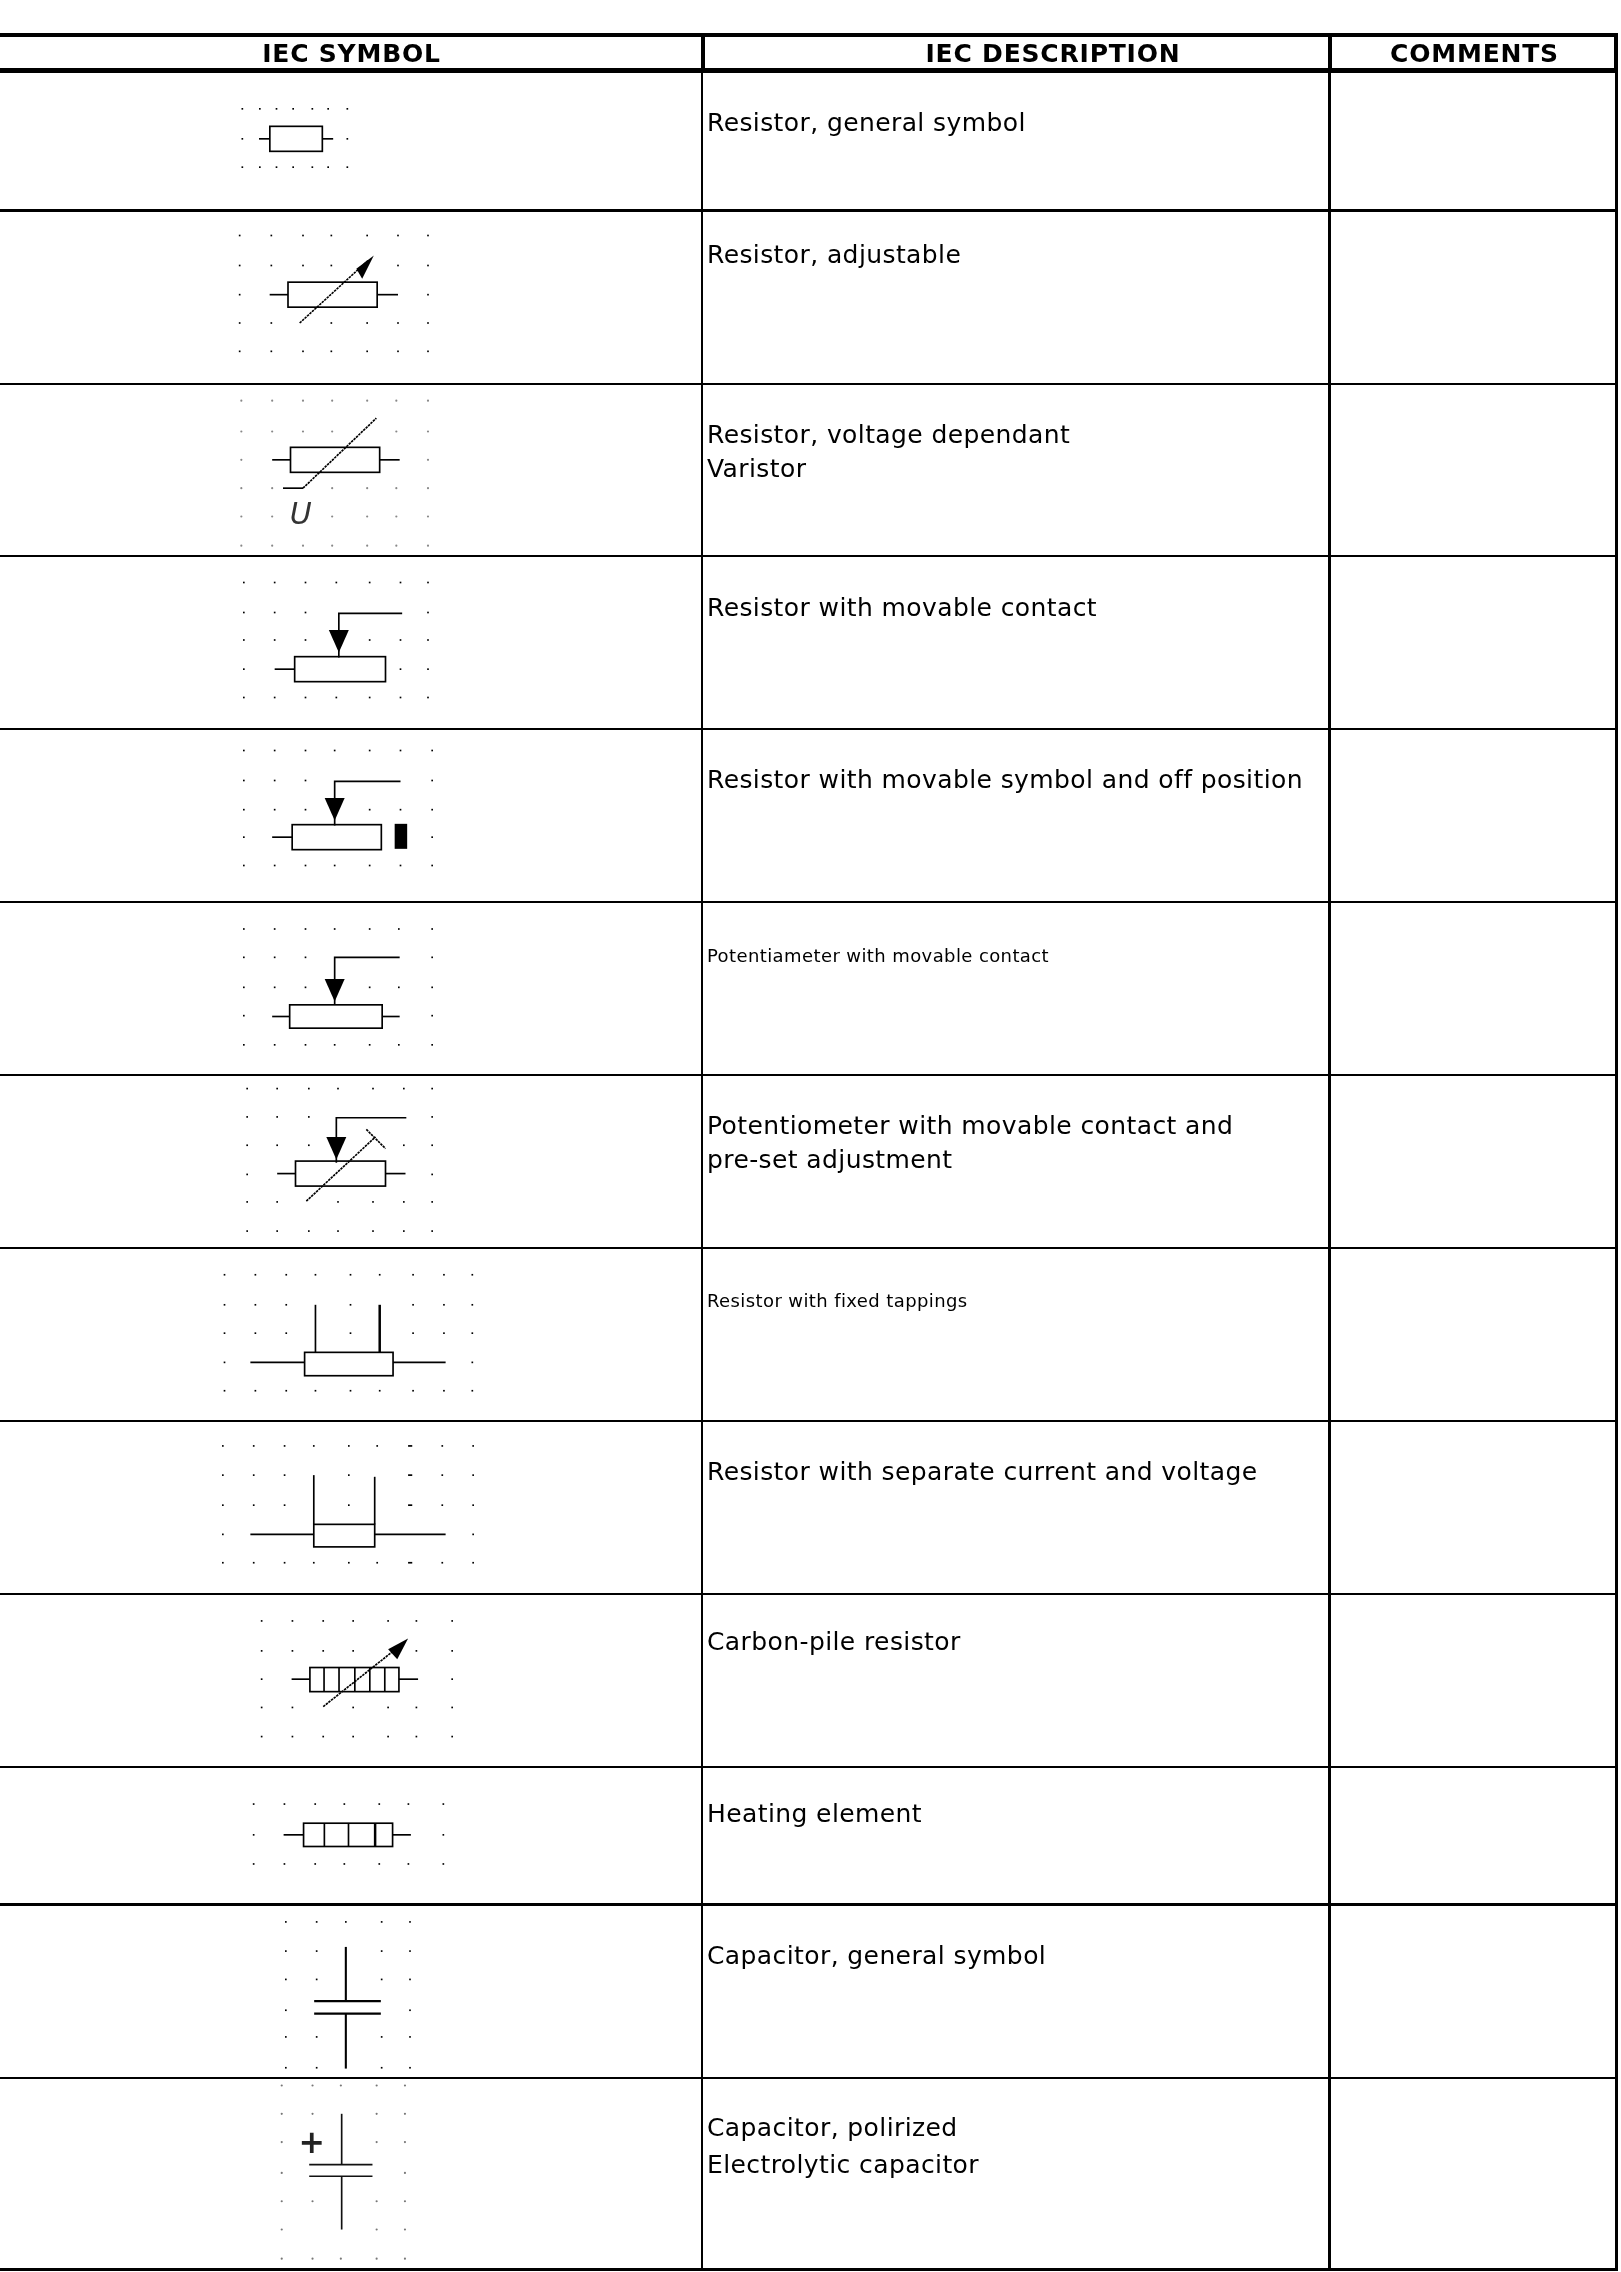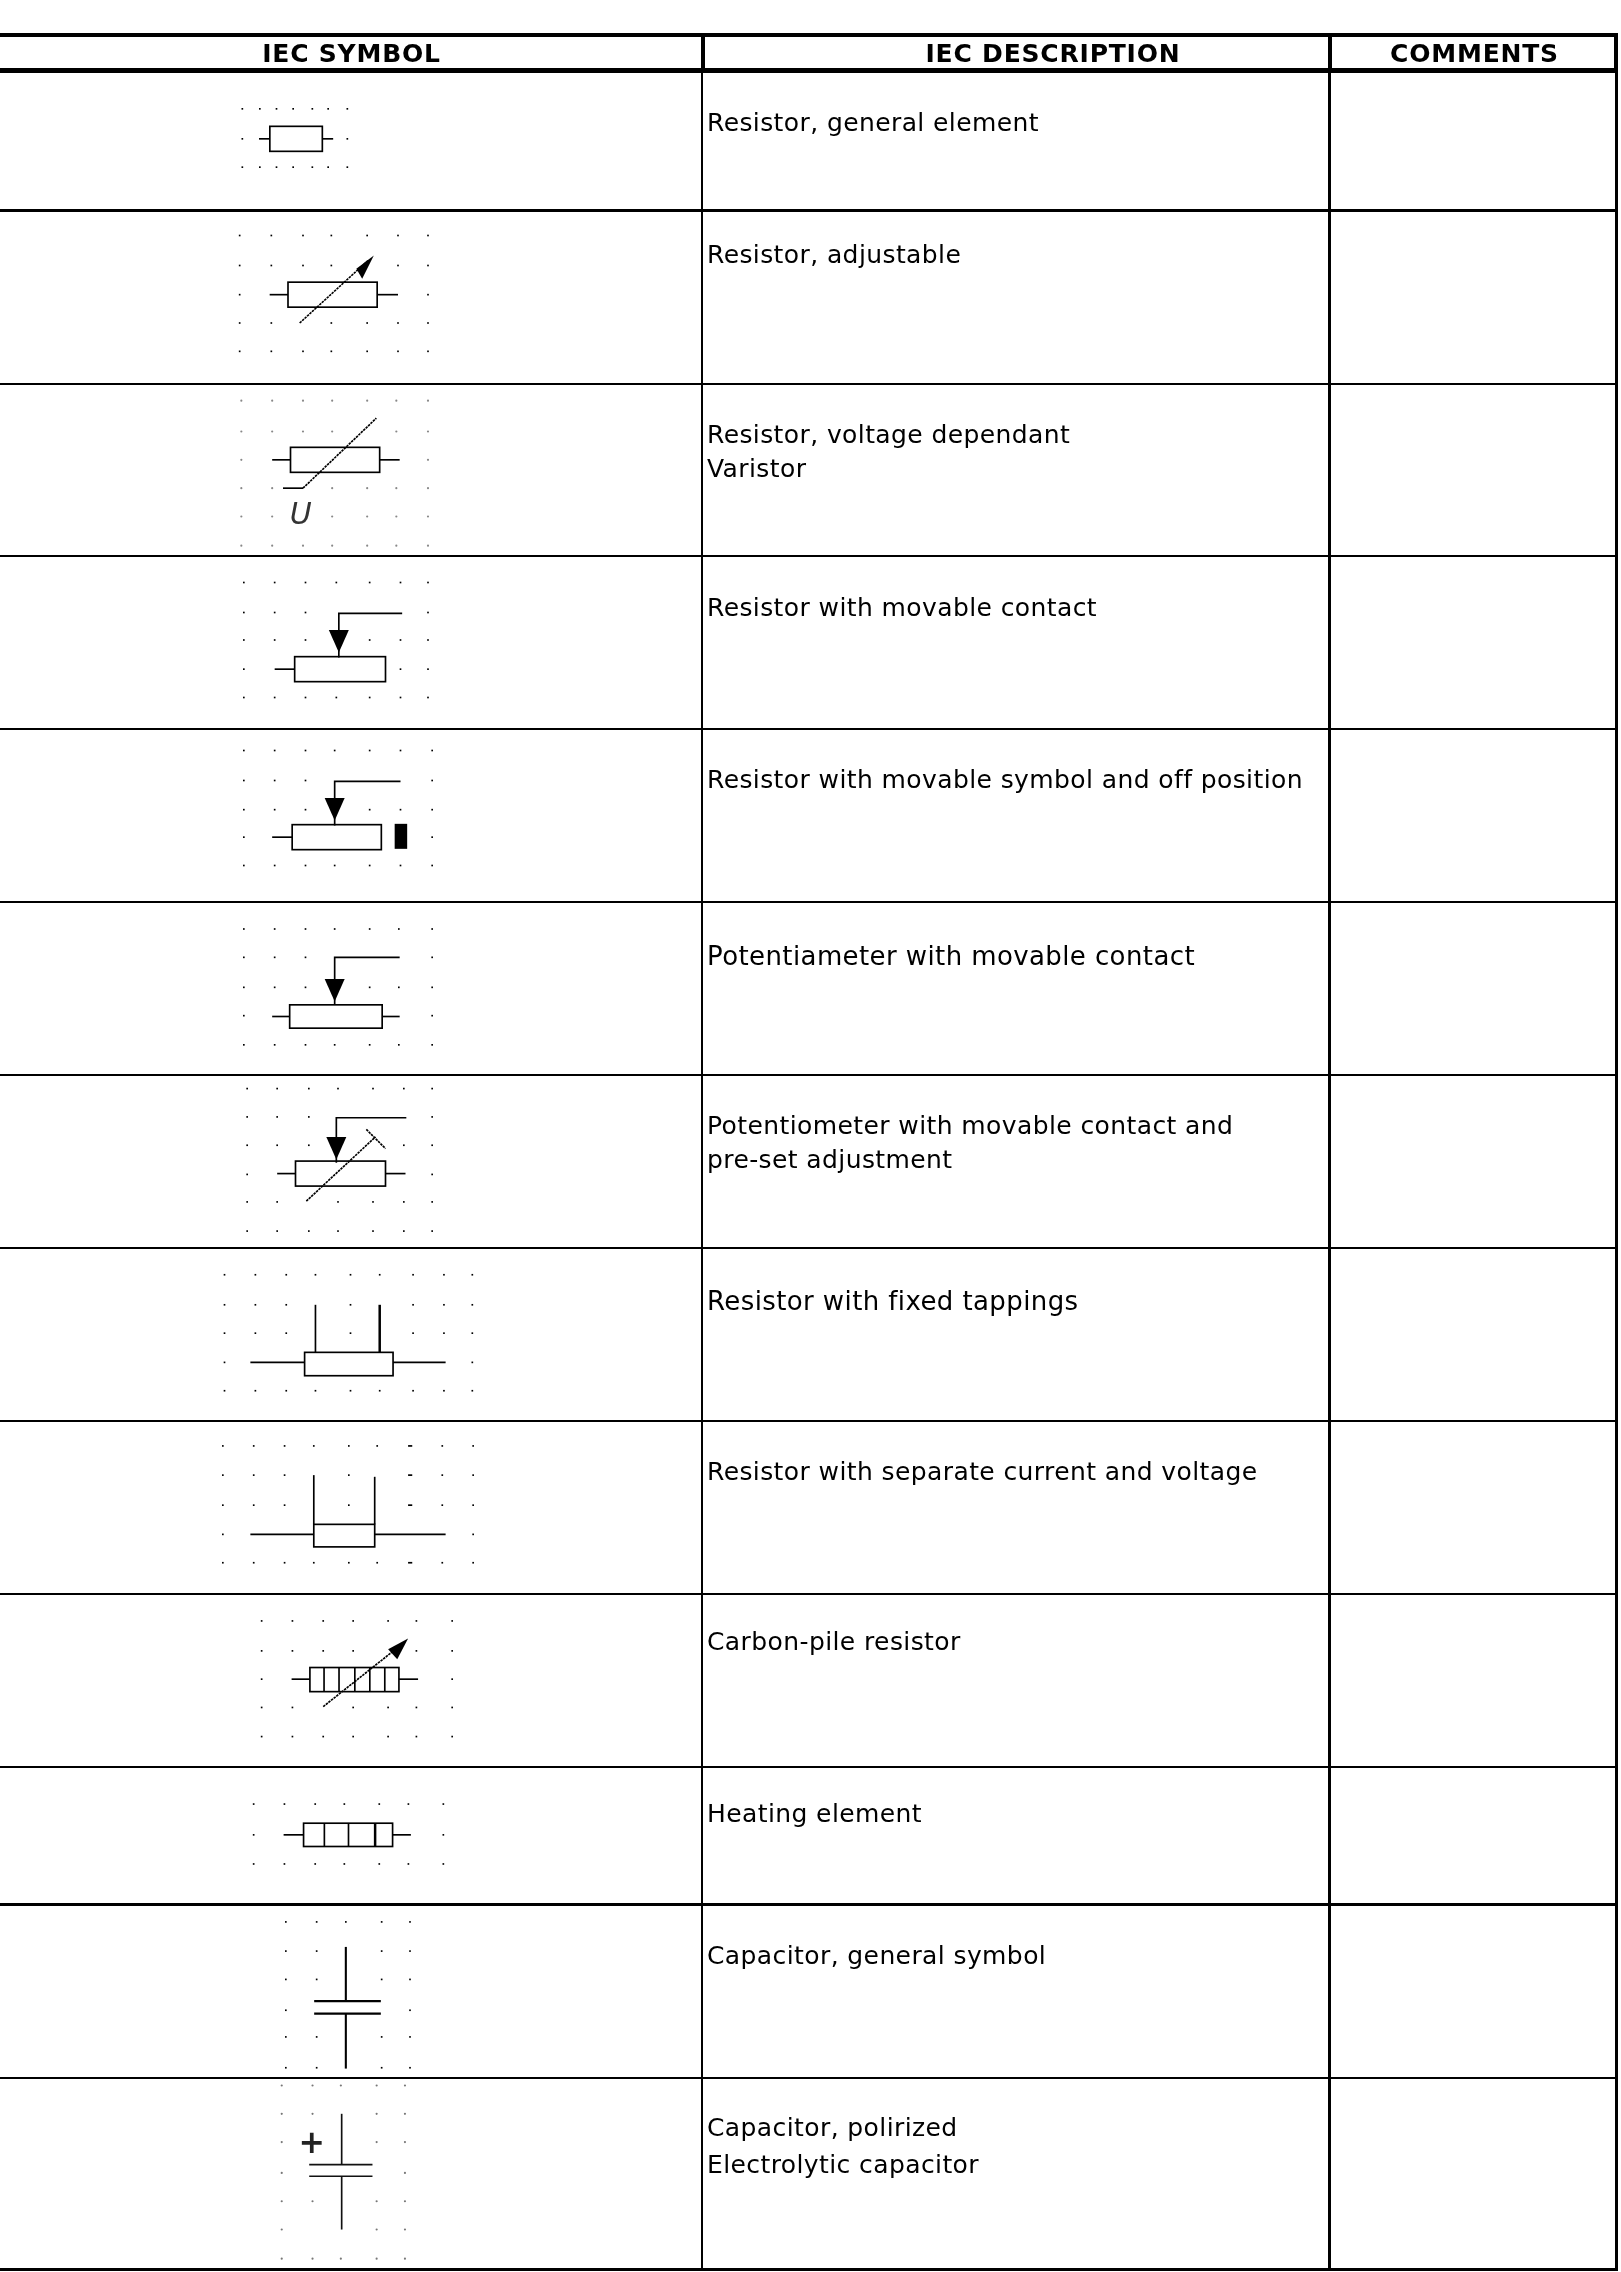--- a/index.html
+++ b/index.html
@@ -8,21 +8,21 @@
   .sheet { position: absolute; left: 0; top: 0; width: 1410px; height: 2273px; }
   .hline { position: absolute; left: 0; width: 1618px; background: #000; }
   .vline { position: absolute; background: #000; width: 2.5px; }
   .hdr { position: absolute; top: 37px; height: 32px; display: flex; align-items: center;
          justify-content: center; font-weight: bold; font-size: 25px; letter-spacing: 0.8px; }
   .row { position: absolute; left: 0; width: 1617px; }
   .sym { position: absolute; left: 0; top: 0; width: 703px; height: 100%; }
   .sym svg { position: absolute; }
   .desc { position: absolute; left: 707px; top: 0; width: 617px; font-size: 25px; line-height: 34px;
           letter-spacing: 0.4px; }
-  .desc.small { font-size: 26px; }
+  .desc.small { font-size: 18px; }
   .desc .line { display: block; white-space: nowrap; }
   .cmt { position: absolute; left: 1332px; top: 0; width: 283px; height: 100%; }
 </style>
 </head>
 <body>
 
 <div class="sheet">
 
   <div class="hline" style="top:33px;height:4.2px;"></div>
   <div class="hdr" style="left:0;width:703px;">IEC SYMBOL</div>
@@ -71,21 +71,21 @@
             <rect x="94" y="82" width="2" height="2"></rect>
             <rect x="113" y="82" width="2" height="2"></rect>
             <rect x="136" y="82" width="2" height="2"></rect>
         </g>
         <line x1="31" y1="49" x2="44" y2="49" stroke="#000" stroke-width="2"></line>
         <rect x="44" y="34" width="63" height="30" fill="none" stroke="#000" stroke-width="2"></rect>
         <line x1="107" y1="49" x2="120" y2="49" stroke="#000" stroke-width="2"></line>
       </svg>
     </div>
     <div class="desc" style="top:32.5px;">
-      <span class="line">Resistor, general element</span>
+      <span class="line">Resistor, general symbol</span>
     </div>
     <div class="cmt"></div>
   </div>
 
   <div class="row" style="top:212px;height:171px;">
     <div class="sym">
       <svg style="left:233px;top:15px;" width="200" height="142" viewBox="0 0 240 170">
         <g fill="#000">
           <rect x="7" y="9" width="2" height="2"></rect>
             <rect x="45" y="9" width="2" height="2"></rect>

